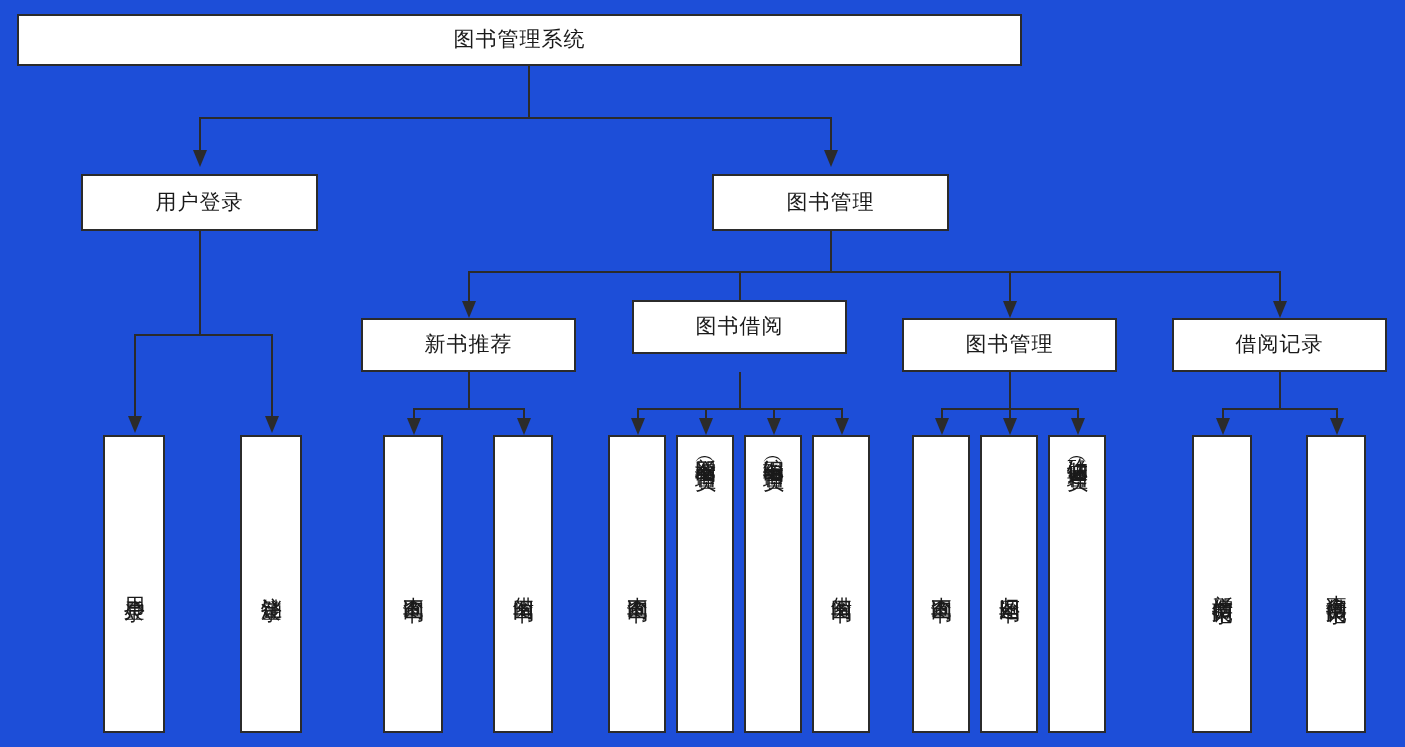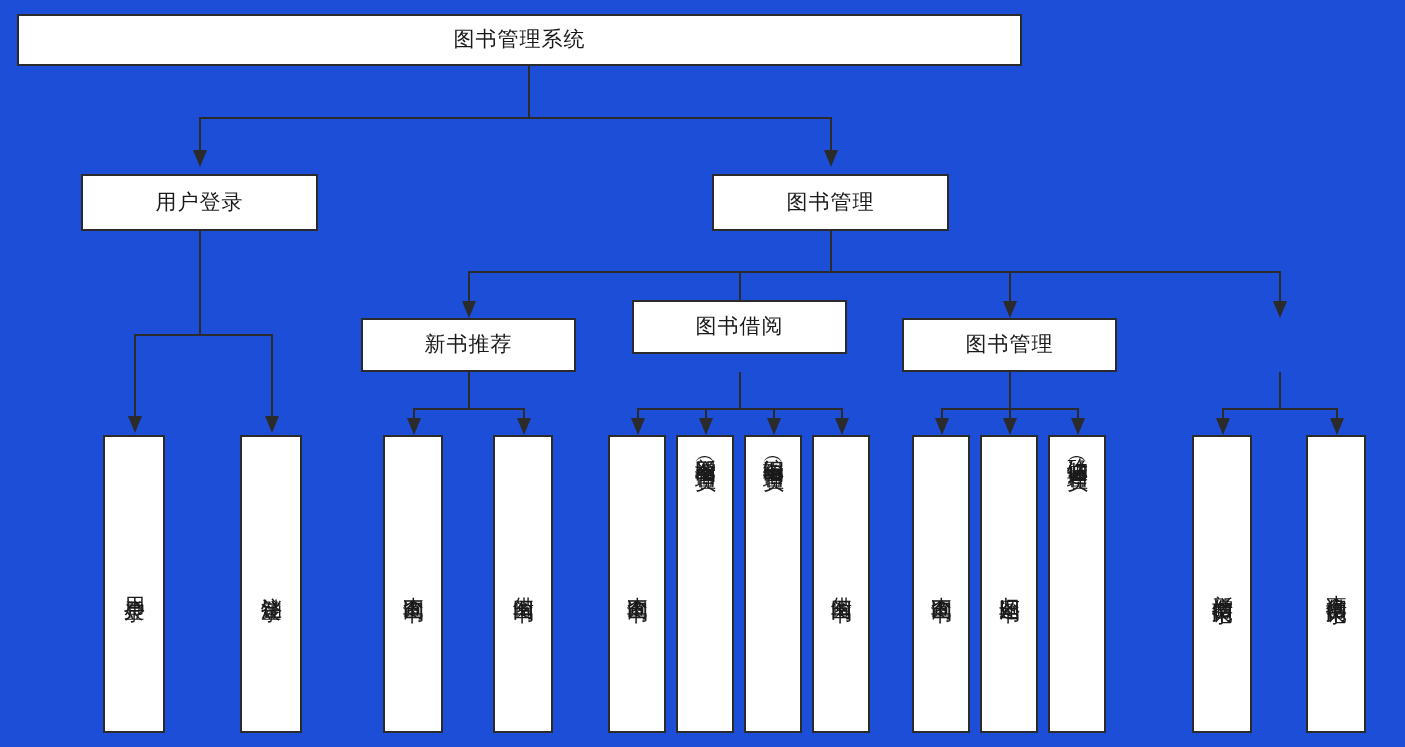--- a/index.html
+++ b/index.html
@@ -128,20 +128,23 @@
 
   <div class="node node-h" style="left:361px; top:318px; width:215px; height:54px;">
     <span>新书推荐</span>
   </div>
   <div class="node node-h" style="left:632px; top:300px; width:215px; height:54px;">
     <span>图书借阅</span>
   </div>
   <div class="node node-h" style="left:902px; top:318px; width:215px; height:54px;">
     <span>图书管理</span>
   </div>
+  <div class="node node-h" style="left:1172px; top:318px; width:215px; height:54px;">
+    <span>借阅记录</span>
+  </div>
 
   <div class="ln ln-v" style="left:468px; top:372px; height:38px;"></div>
   <div class="ln ln-h" style="left:413px; top:408px; width:111px;"></div>
   <div class="ln ln-v" style="left:413px; top:408px; height:16px;"></div>
   <div class="arrow" style="left:407px; top:418px;"></div>
   <div class="ln ln-v" style="left:523px; top:408px; height:16px;"></div>
   <div class="arrow" style="left:517px; top:418px;"></div>
 
   <div class="ln ln-v" style="left:739px; top:372px; height:38px;"></div>
   <div class="ln ln-h" style="left:637px; top:408px; width:206px;"></div>

